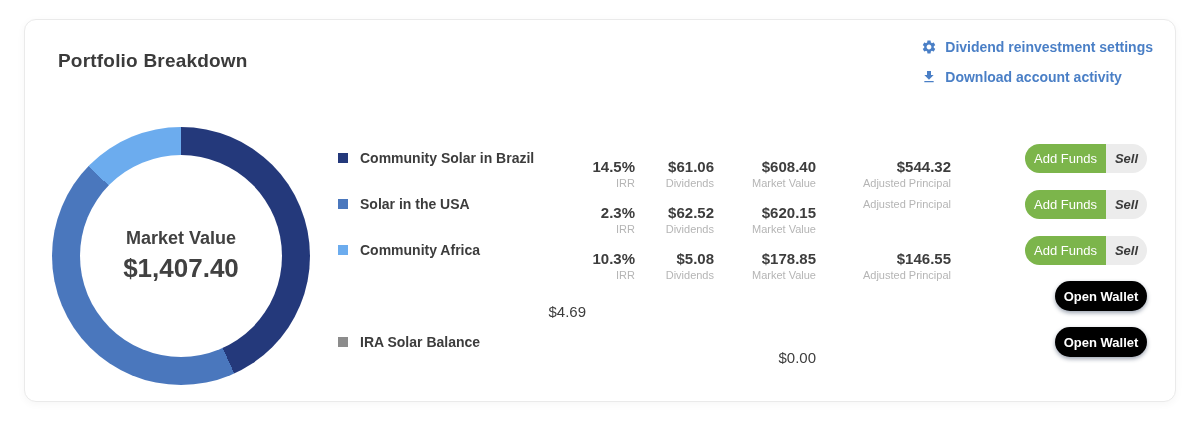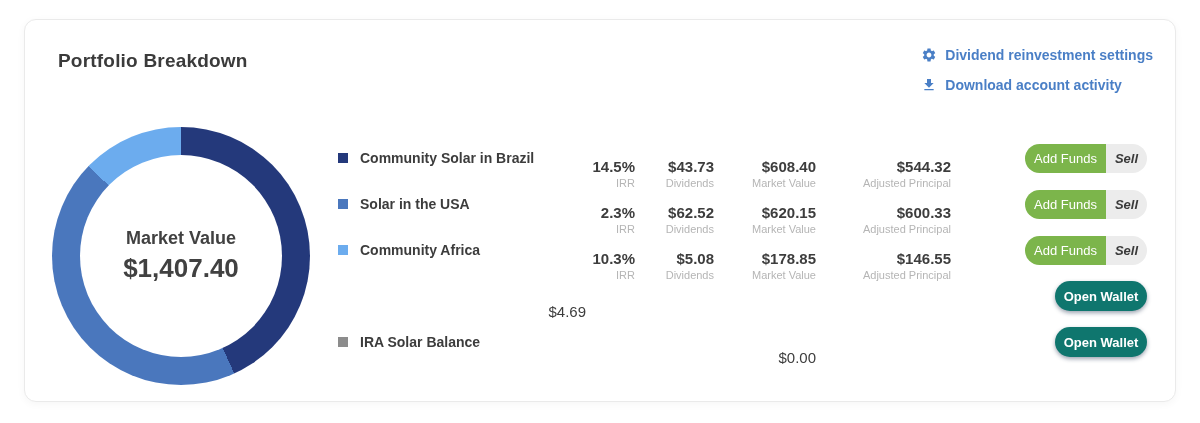--- a/index.html
+++ b/index.html
@@ -1,21 +1,21 @@
 <!DOCTYPE html>
 <html><head>
 <meta charset="utf-8">
 <style>
   * { margin:0; padding:0; box-sizing:border-box; }
   html,body { width:1200px; height:423px; background:#ffffff; font-family:"Liberation Sans", sans-serif; }
   .card { position:relative; margin:19px 24px; width:1152px; height:383px; background:#fff;
           border:1px solid #eaeaea; border-radius:12px; box-shadow:0 2px 8px rgba(0,0,0,0.04); }
   .header { height:70px; padding:30px 30px 0 33px; }
   .title { font-size:19px; font-weight:700; color:#3b3b3b; letter-spacing:.2px; }
-  .links { position:absolute; top:27px; right:22px; display:flex; flex-direction:column; gap:14px; }
+  .links { position:absolute; top:19px; right:22px; display:flex; flex-direction:column; gap:14px; }
   .link { display:flex; align-items:center; gap:8px; color:#4a7fc6; font-size:14px; font-weight:700; cursor:pointer; }
   .link svg { display:block; }
   .content { display:flex; }
   .donut-wrap { margin-left:27px; margin-top:37px; width:258px; height:258px; position:relative; flex:0 0 auto; }
   .donut { width:258px; height:258px; border-radius:50%; position:relative; }
   .donut-hole { position:absolute; left:28px; top:28px; width:202px; height:202px; border-radius:50%; background:#fff;
                 display:flex; flex-direction:column; align-items:center; justify-content:center; gap:4px; }
   .donut-label { font-size:18px; font-weight:700; color:#414141; }
   .donut-value { font-size:26px; font-weight:700; color:#414141; }
   .rows { flex:1; margin-left:28px; margin-right:28px; margin-top:45px; display:flex; flex-direction:column; }
@@ -29,21 +29,21 @@
   .stat.c-irr { width:67px; }
   .stat.c-div { width:79px; }
   .stat.c-mkt { width:102px; }
   .stat.c-adj { width:135px; }
   .cash .val { font-weight:500; }
   .spacer { flex:1; }
   .actions { width:122px; display:flex; justify-content:flex-end; }
   .split-pill { display:flex; height:29px; border-radius:15px; overflow:hidden; width:122px; }
   .btn-add { flex:1; background:#7cb54b; border:none; color:#fff; font-family:inherit; font-size:13px; font-weight:400; cursor:pointer; }
   .btn-sell { width:41px; background:#ececec; border:none; color:#3a3a3a; font-family:inherit; font-size:13px; font-weight:700; cursor:pointer;font-style:italic; }
-  .btn-wallet { width:92px; height:30px; border:none; border-radius:15px; background:#0f766e; color:#fff;
+  .btn-wallet { width:92px; height:30px; border:none; border-radius:15px; background:#000000; color:#fff;
                 font-family:inherit; font-size:13px; font-weight:700; cursor:pointer; box-shadow:0 2px 4px rgba(33,51,79,0.45); }
 </style>
 </head>
 <body>
 
 <div class="card">
   <div class="header">
     <div class="title">Portfolio Breakdown</div>
     <div class="links">
       <div class="link">
@@ -79,21 +79,21 @@
       <div class="row">
         <div class="name-cell">
           <span class="swatch" style="background: rgb(36, 57, 123);"></span>
           <span class="name">Community Solar in Brazil</span>
         </div>
         <div class="stat c-irr">
           <div class="val">14.5%</div>
           <div class="lbl">IRR</div>
         </div>
         <div class="stat c-div">
-          <div class="val">$43.73</div>
+          <div class="val">$61.06</div>
           <div class="lbl">Dividends</div>
         </div>
         <div class="stat c-mkt">
           <div class="val">$608.40</div>
           <div class="lbl">Market Value</div>
         </div>
         <div class="stat c-adj">
           <div class="val">$544.32</div>
           <div class="lbl">Adjusted Principal</div>
         </div>
@@ -117,21 +117,20 @@
         </div>
         <div class="stat c-div">
           <div class="val">$62.52</div>
           <div class="lbl">Dividends</div>
         </div>
         <div class="stat c-mkt">
           <div class="val">$620.15</div>
           <div class="lbl">Market Value</div>
         </div>
         <div class="stat c-adj">
-          <div class="val">$600.33</div>
           <div class="lbl">Adjusted Principal</div>
         </div>
         <div class="spacer"></div>
         <div class="actions">
           <div class="split-pill">
             <button class="btn-add">Add Funds</button>
             <button class="btn-sell">Sell</button>
           </div>
         </div>
       </div>

